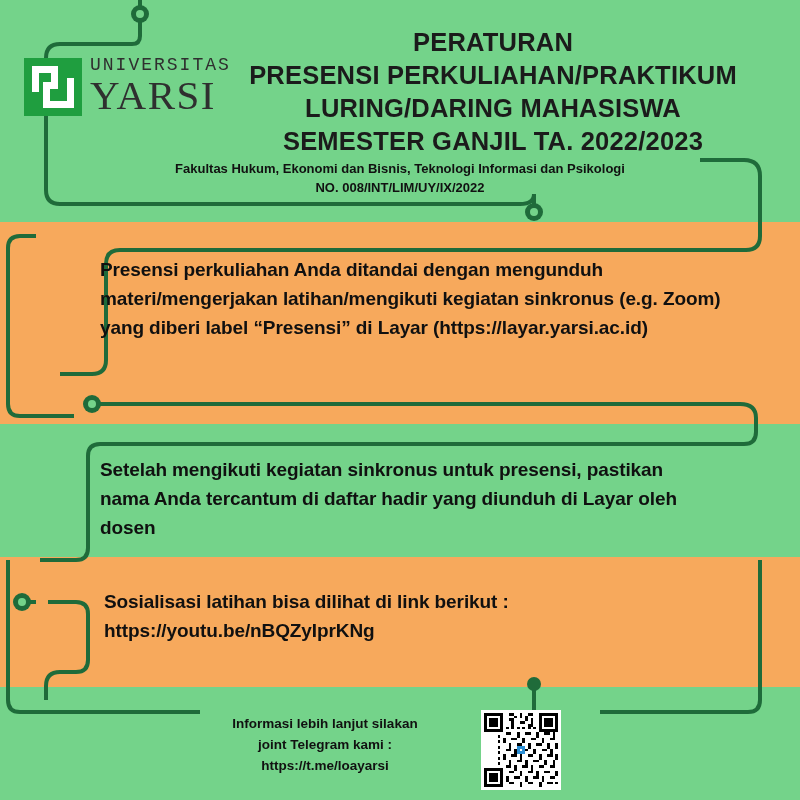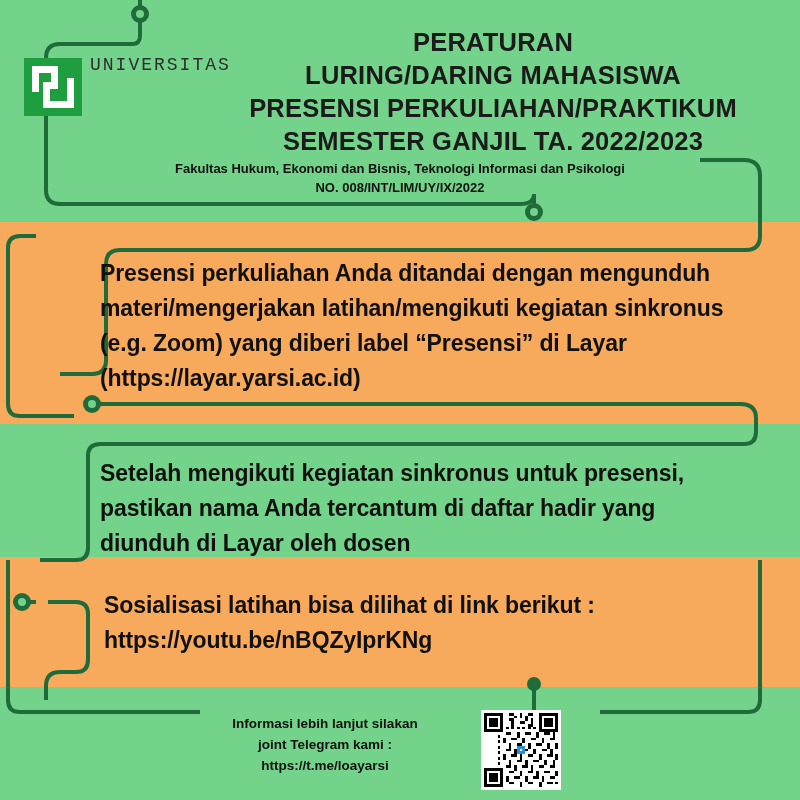--- a/index.html
+++ b/index.html
@@ -101,21 +101,21 @@
     background: #f7a95c;
   }
   #band1 { top: 222px;  height: 202px; }
   #band2 { top: 424px;  height: 133px; background: #74d38a; }
   #band3 { top: 557px;  height: 130px; }
 
   .para {
     position: absolute;
     color: #101010;
     font-weight: bold;
-    font-size: 23px;
+    font-size: 19px;
     line-height: 1.52;
     letter-spacing: -0.1px;
   }
   #p1 { left: 100px; right: 62px; top: 256px; }
   #p2 { left: 100px; right: 90px; top: 456px; }
   #p3 { left: 104px; right: 70px; top: 588px; }
 
   
   .footer {
     position: absolute;
@@ -200,27 +200,28 @@
           <rect x="8" y="8" width="26" height="7"></rect>
           <rect x="27" y="8" width="7" height="16"></rect>
           <rect x="19" y="24" width="15" height="7"></rect>
           <rect x="19" y="24" width="7" height="26"></rect>
           <rect x="19" y="43" width="31" height="7"></rect>
           <rect x="43" y="20" width="7" height="30"></rect>
         </g>
       </svg>
       <div class="logo-text">
         <span class="l1">UNIVERSITAS</span>
+        <span class="l2">YARSI</span>
       </div>
     </div>
 
     <div class="title">
       <div>PERATURAN</div>
+      <div>PRESENSI PERKULIAHAN/PRAKTIKUM</div>
       <div>LURING/DARING MAHASISWA</div>
-      <div>PRESENSI PERKULIAHAN/PRAKTIKUM</div>
       <div>SEMESTER GANJIL TA. 2022/2023</div>
     </div>
 
     <div class="subtitle">
       <div>Fakultas Hukum, Ekonomi dan Bisnis, Teknologi Informasi dan Psikologi</div>
       <div>NO. 008/INT/LIM/UY/IX/2022</div>
     </div>
   </div>
 
   <div class="para" id="p1">Presensi perkuliahan Anda ditandai dengan mengunduh materi/mengerjakan latihan/mengikuti kegiatan sinkronus (e.g. Zoom) yang diberi label “Presensi” di Layar (https://layar.yarsi.ac.id)</div>

